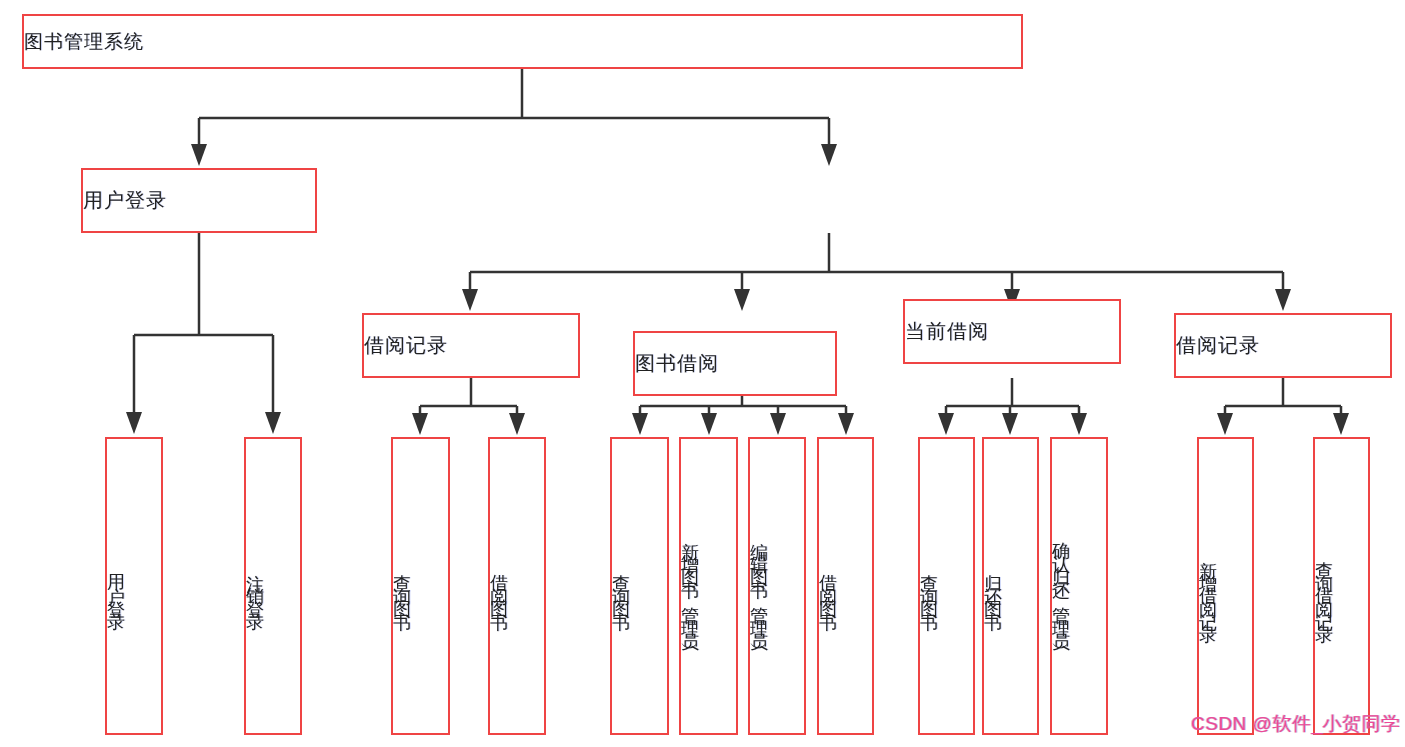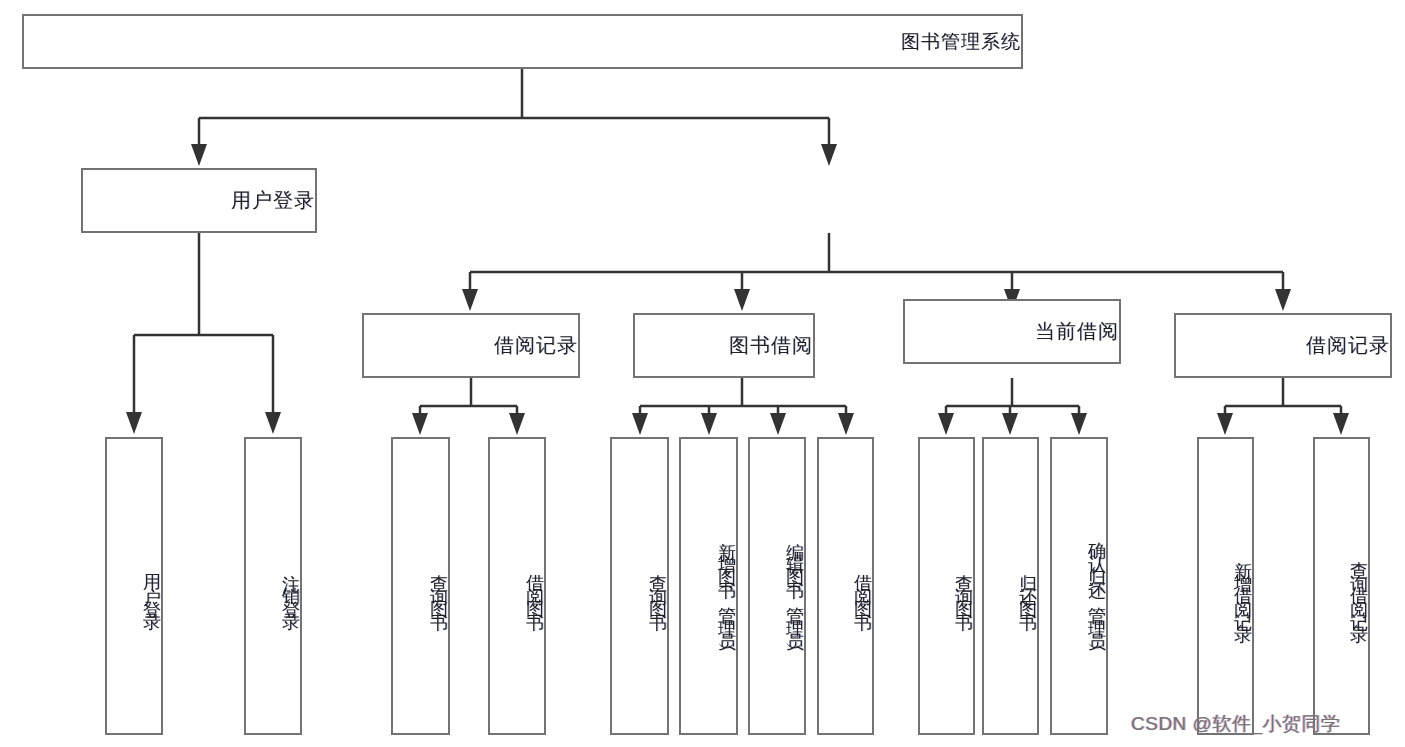--- a/index.html
+++ b/index.html
@@ -8,24 +8,24 @@
     width:1405px;height:747px;
     background:#ffffff;
     font-family:"Liberation Sans","DejaVu Sans",sans-serif;
     overflow:hidden;
   }
   .connectors{position:absolute;left:0;top:0;z-index:1;}
   .node{
     position:absolute;
     box-sizing:border-box;
     background:#ffffff;
-    border:2px solid #737373;
+    border:2px solid #ef4444;
     display:flex;
     align-items:center;
-    justify-content:flex-end;
+    justify-content:flex-start;
     z-index:2;
     color:#212121;
   }
   .node .lbl{
     text-shadow:1px 0 0 rgba(90,120,230,0.28);
     white-space:nowrap;
   }
   .root{border-width:2.5px;}
   .hnode{font-size:20px;letter-spacing:1px;}
   .rootnode{font-size:19px;letter-spacing:1px;}
@@ -33,23 +33,23 @@
   .leaf .lbl{
     writing-mode:vertical-rl;
     text-orientation:mixed;
     font-size:18px;
     letter-spacing:13px;
     line-height:1;
     white-space:nowrap;
   }
   .watermark{
     position:absolute;
-    left:1131px;top:711px;
+    left:1191px;top:711px;
     font-size:19px;
-    color:#737373;
+    color:#ec4899;
     letter-spacing:0.5px;
     z-index:3;
     text-shadow:-1px 0 0 rgba(230,120,120,0.5),1px 0 0 rgba(120,140,230,0.5);
     white-space:nowrap;
   }
 </style>
 </head>
 <body>
 
 <div class="canvas">
@@ -124,21 +124,21 @@
     <span class="lbl">图书管理系统</span>
   </div>
 
   <div class="node hnode" style="left:81px;top:168px;width:236px;height:65px">
     <span class="lbl">用户登录</span>
   </div>
 
   <div class="node hnode" style="left:362px;top:313px;width:218px;height:65px">
     <span class="lbl">借阅记录</span>
   </div>
-  <div class="node hnode" style="left:633px;top:313px;width:182px;height:65px">
+  <div class="node hnode" style="left:633px;top:331px;width:204px;height:65px">
     <span class="lbl">图书借阅</span>
   </div>
   <div class="node hnode" style="left:903px;top:299px;width:218px;height:65px">
     <span class="lbl">当前借阅</span>
   </div>
   <div class="node hnode" style="left:1174px;top:313px;width:218px;height:65px">
     <span class="lbl">借阅记录</span>
   </div>
 
   <div class="node leaf" style="left:105px;top:437px;width:58px;height:298px">

